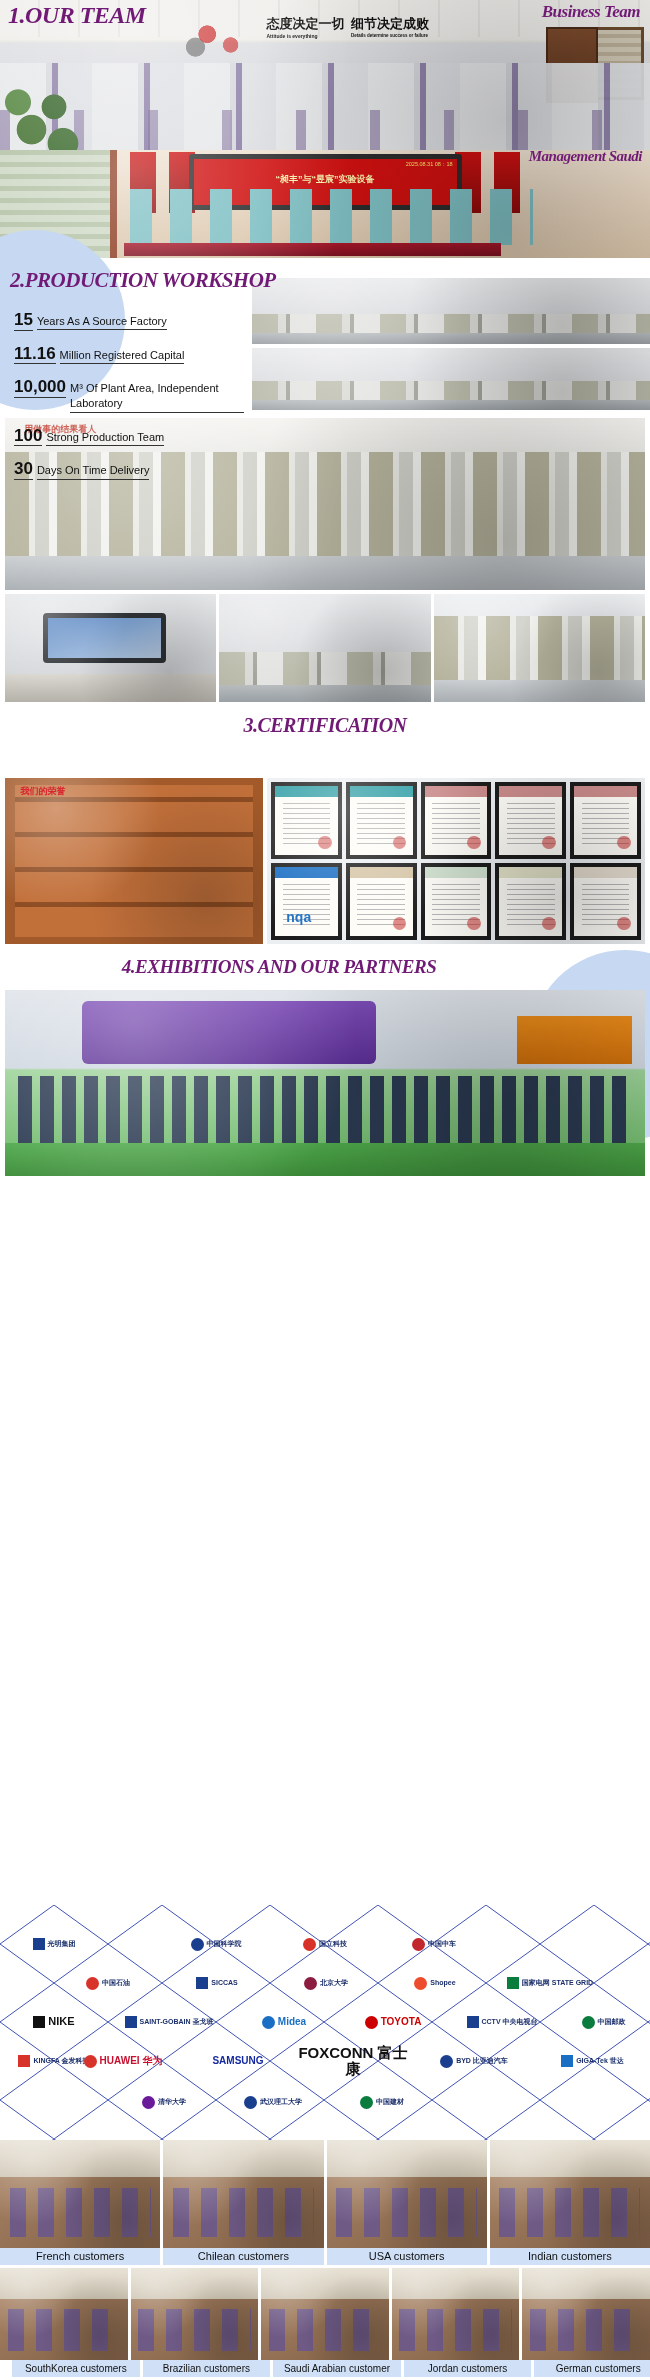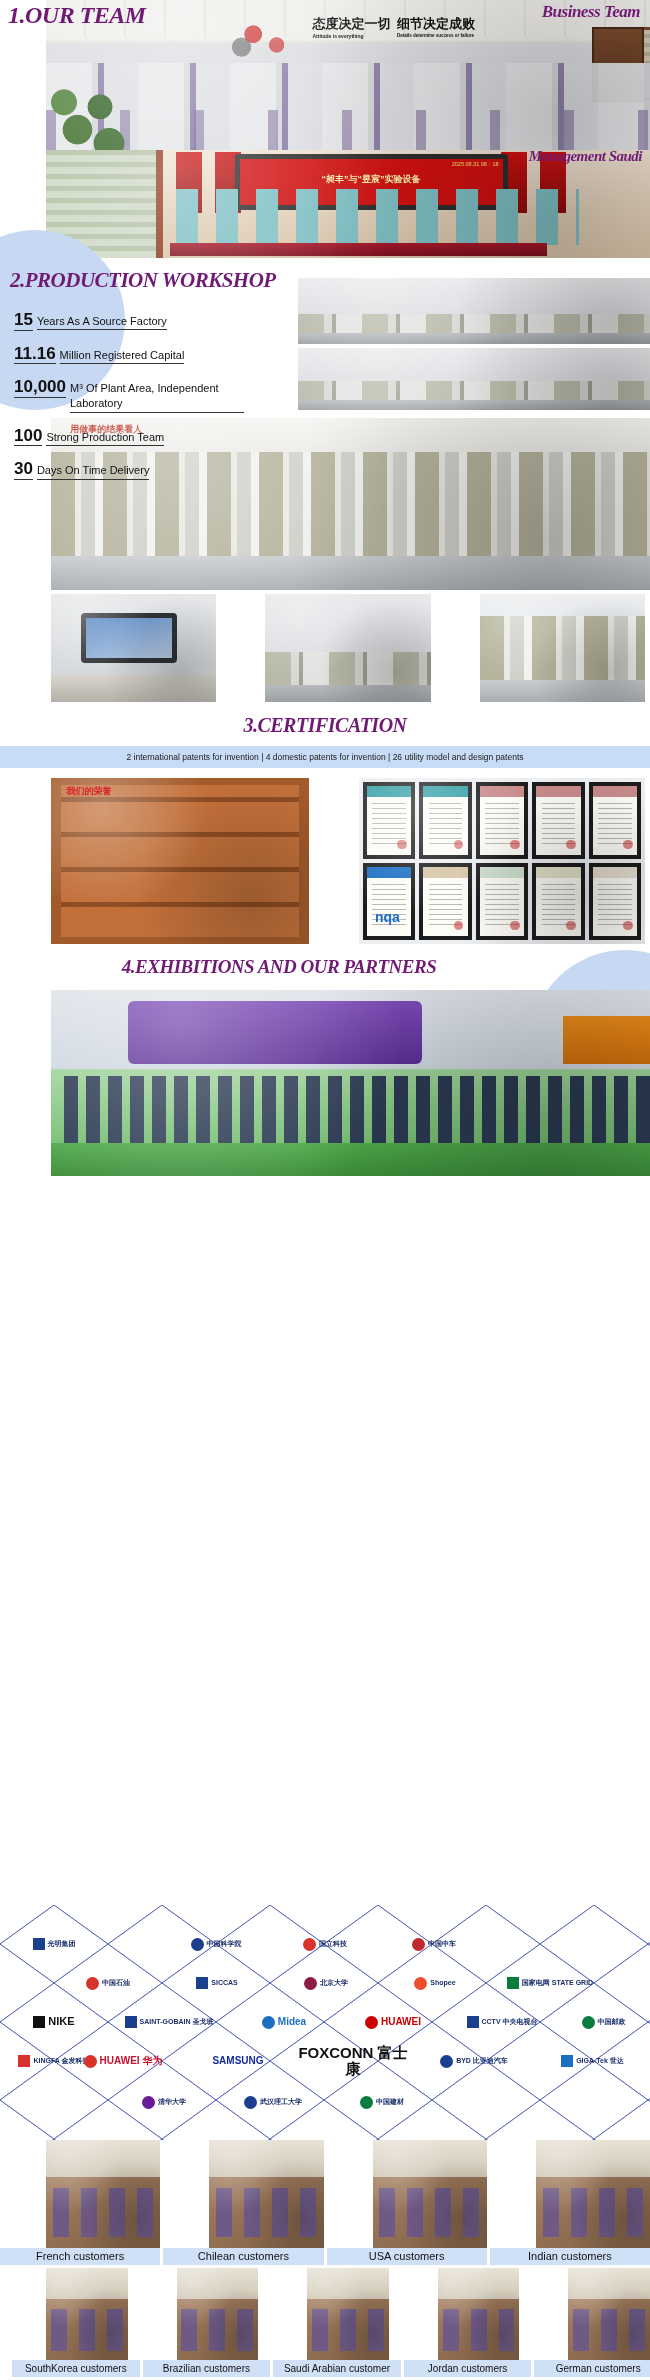--- a/index.html
+++ b/index.html
@@ -4,21 +4,21 @@
 <style>
   * { box-sizing: border-box; margin: 0; padding: 0; }
   html, body {
     width: 650px;
     background: #ffffff;
     font-family: "Liberation Sans", sans-serif;
   }
   body { width: 650px; height: 2380px; overflow: hidden; position: relative; }
 
   
-  .photo { position: relative; overflow: hidden; background: #b9bec4; margin-left: 46px; }
+  .photo { position: relative; overflow: hidden; background: #b9bec4; }
   .photo::after{
     content:""; position:absolute; inset:0;
     background:
       radial-gradient(circle at 20% 18%, rgba(255,255,255,.30), transparent 42%),
       radial-gradient(circle at 78% 72%, rgba(0,0,0,.20), transparent 50%);
     pointer-events:none;
   }
 
   
   .office{
@@ -267,21 +267,20 @@
       <div class="shop-units"></div>
       <div class="shop-floor"></div>
     </div>
   </div>
 </div>
 
 <div style="position:absolute;left:0;top:708px;width:650px;height:470px;background:#fff;">
 
   <div class="sec-title" style="position:absolute;left:0;top:6px;width:650px;text-align:center;font-size:20px;">3.CERTIFICATION</div>
 
-  <div class="cert-banner" style="position:absolute;left:0;top:38px;">2 international patents for invention | 4 domestic patents for invention | 26 utility model and design patents</div>
 
   <div style="position:absolute;left:5px;top:70px;width:640px;height:166px;display:flex;gap:4px;">
     <div class="photo shelf" style="flex:0 0 258px;">
       <div style="position:absolute;left:6%;top:4%;color:#d9232e;font-size:9px;font-weight:700;z-index:2;">我们的荣誉</div>
     </div>
     <div class="photo cert-wall" style="flex:1 1 auto;">
       <div class="certgrid">
         <div class="cert">
             <div class="cband" style="background:#2f9ea5"></div>
             <div class="clines"></div>
@@ -404,21 +403,21 @@
   <div class="logo-cell" style="left:109px;top:96px;width:120px;height:42px;">
     <span class="logo-sq" style="background:#1b3f8f"></span>
     <span>SAINT-GOBAIN 圣戈班</span>
   </div>
   <div class="logo-cell" style="left:230px;top:96px;width:108px;height:42px;">
     <span class="logo-mark" style="background:#1a6fc4"></span>
     <span style="font-size:10px;color:#1a6fc4">Midea</span>
   </div>
   <div class="logo-cell" style="left:339px;top:96px;width:108px;height:42px;">
     <span class="logo-mark" style="background:#cc0000"></span>
-    <span style="font-size:10px;color:#cc0000">HUAWEI</span>
+    <span style="font-size:10px;color:#cc0000">TOYOTA</span>
   </div>
   <div class="logo-cell" style="left:448px;top:96px;width:108px;height:42px;">
     <span class="logo-sq" style="background:#1b3f8f"></span>
     <span>CCTV 中央电视台</span>
   </div>
   <div class="logo-cell" style="left:557px;top:96px;width:93px;height:42px;">
     <span class="logo-mark" style="background:#0a7c3e"></span>
     <span>中国邮政</span>
   </div>
 

